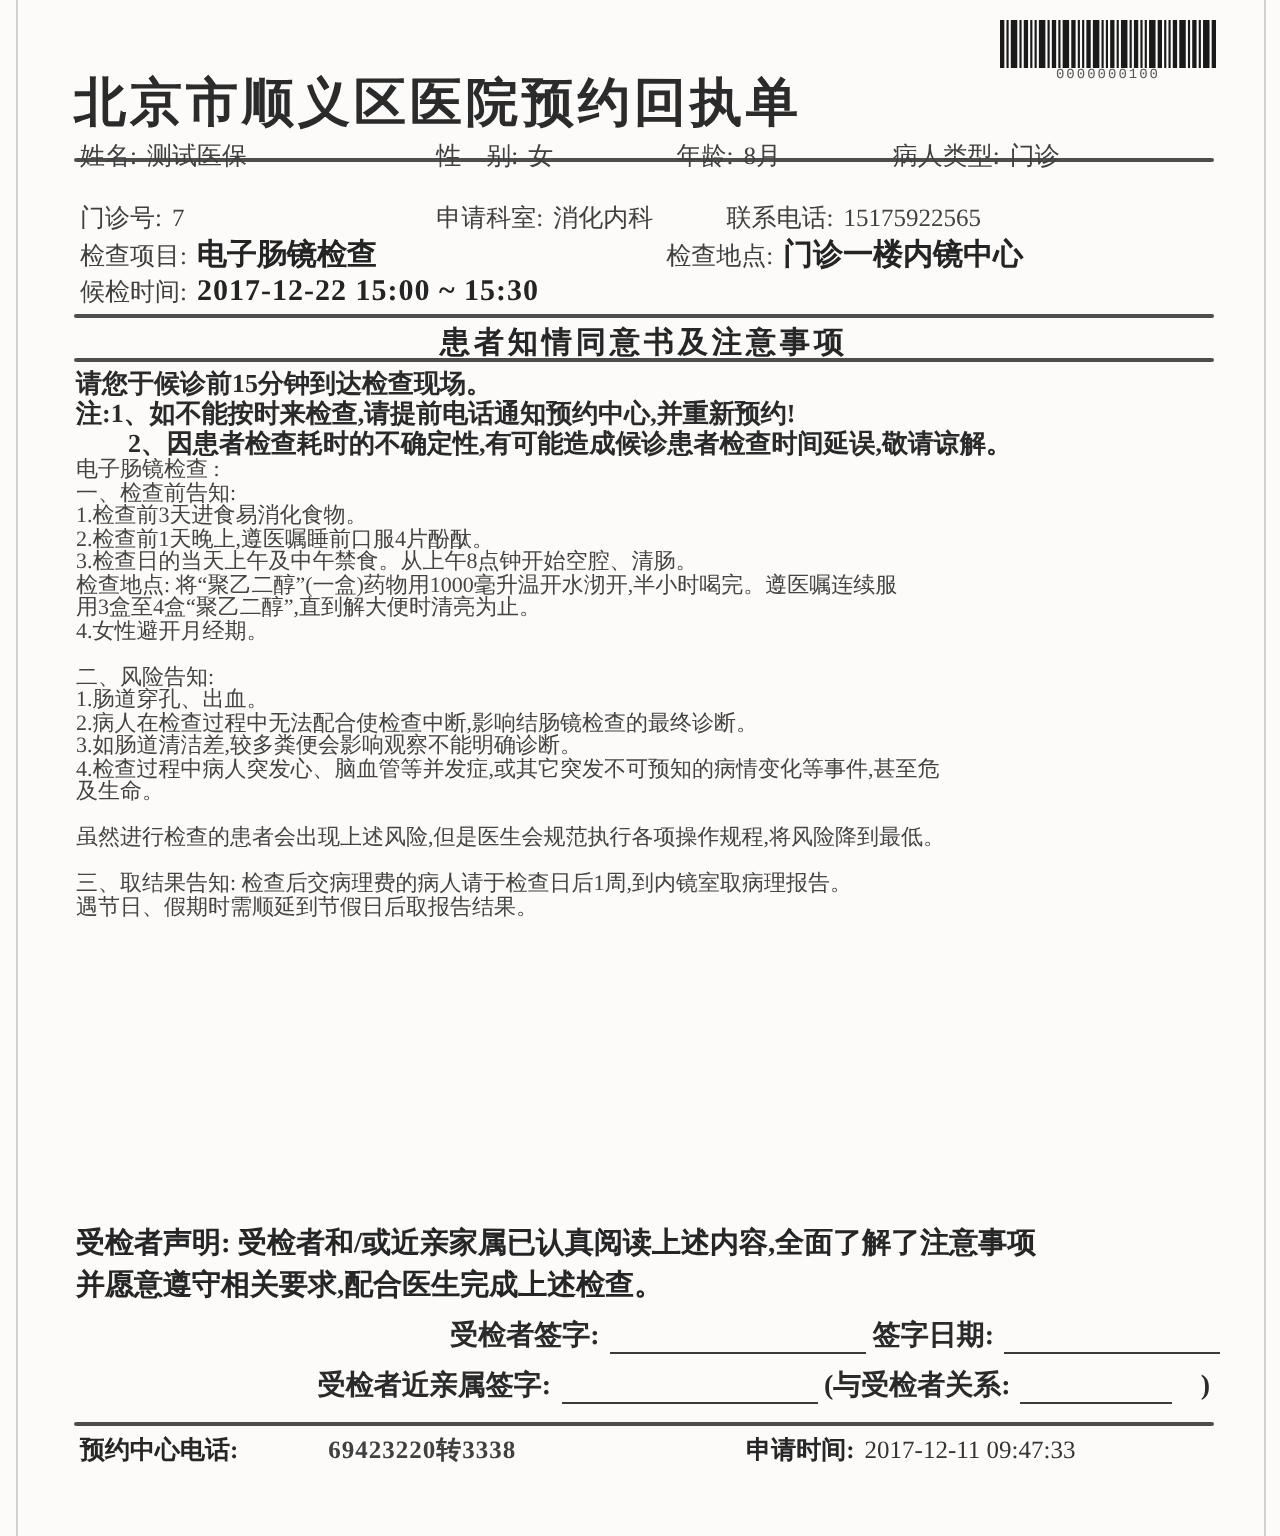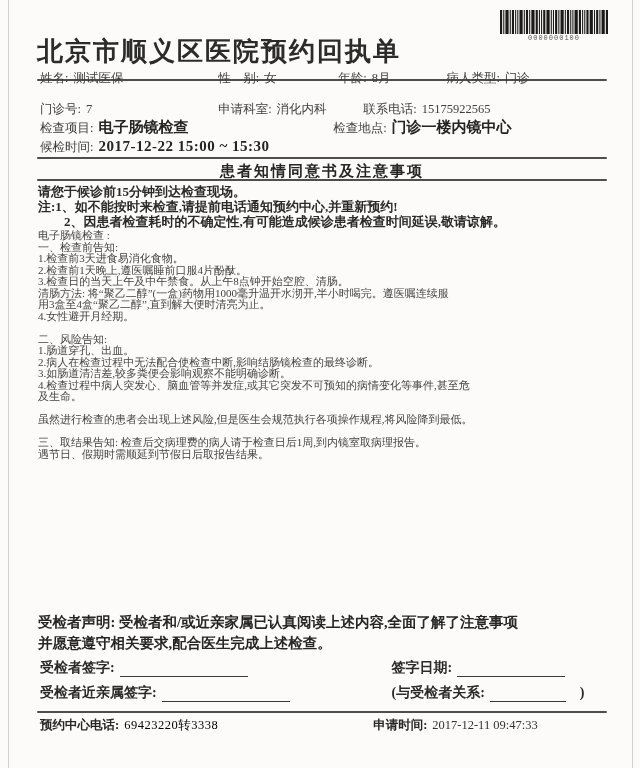--- a/index.html
+++ b/index.html
@@ -42,28 +42,28 @@
 
   .notice{position:absolute;top:185px;left:38px;width:572px;
     font-weight:bold;font-size:13px;line-height:14.8px;color:#2a2a2a;}
   .body-text{position:absolute;top:230px;left:38px;width:574px;
     font-size:11px;line-height:11.5px;color:#444;}
   .tline{white-space:pre-wrap;}
 
   .declaration{position:absolute;top:612px;left:38px;width:574px;
     font-size:14.5px;line-height:21px;font-weight:bold;color:#262626;}
 
-  .sign-row{position:absolute;left:40px;width:570px;font-size:14px;font-weight:bold;color:#2a2a2a;}
+  .sign-row{position:absolute;left:40px;width:570px;font-size:14px;font-weight:bold;color:#2a2a2a;text-align:right;}
   .sign-row .cell{display:inline-block;vertical-align:bottom;white-space:nowrap;}
   .sline{display:inline-block;border-bottom:1.5px solid #3a3a3a;height:13px;vertical-align:bottom;}
 
   .footer{position:absolute;top:717px;left:40px;width:570px;font-size:12.5px;color:#333;}
   .footer .cell{display:inline-block;vertical-align:bottom;white-space:nowrap;}
   .footer .lbl{font-weight:bold;color:#262626;}
-  .footer .bold{font-weight:normal;color:#000000;letter-spacing:0.5px;}
+  .footer .bold{font-weight:bold;color:#404040;letter-spacing:0.5px;margin-left:40px;}
 </style>
 </head>
 <body>
 
 <div class="doc">
   <div class="edge left"></div>
   <div class="edge right"></div>
 
   <div class="barcode">
     <svg viewBox="0 0 100 24" preserveAspectRatio="none">
@@ -145,21 +145,21 @@
       <div class="tline">注:1、如不能按时来检查,请提前电话通知预约中心,并重新预约!</div>
       <div class="tline">　　2、因患者检查耗时的不确定性,有可能造成候诊患者检查时间延误,敬请谅解。</div>
     </div>
 
   <div class="body-text">
       <div class="tline">电子肠镜检查 :</div>
       <div class="tline">一、检查前告知:</div>
       <div class="tline">1.检查前3天进食易消化食物。</div>
       <div class="tline">2.检查前1天晚上,遵医嘱睡前口服4片酚酞。</div>
       <div class="tline">3.检查日的当天上午及中午禁食。从上午8点钟开始空腔、清肠。</div>
-      <div class="tline">清肠方法: 将“聚乙二醇”(一盒)药物用1000毫升温开水沏开,半小时喝完。遵医嘱连续服</div>
+      <div class="tline">检查地点: 将“聚乙二醇”(一盒)药物用1000毫升温开水沏开,半小时喝完。遵医嘱连续服</div>
       <div class="tline">用3盒至4盒“聚乙二醇”,直到解大便时清亮为止。</div>
       <div class="tline">4.女性避开月经期。</div>
       <div class="tline">&nbsp;</div>
       <div class="tline">二、风险告知:</div>
       <div class="tline">1.肠道穿孔、出血。</div>
       <div class="tline">2.病人在检查过程中无法配合使检查中断,影响结肠镜检查的最终诊断。</div>
       <div class="tline">3.如肠道清洁差,较多粪便会影响观察不能明确诊断。</div>
       <div class="tline">4.检查过程中病人突发心、脑血管等并发症,或其它突发不可预知的病情变化等事件,甚至危</div>
       <div class="tline">及生命。</div>
       <div class="tline">&nbsp;</div>

